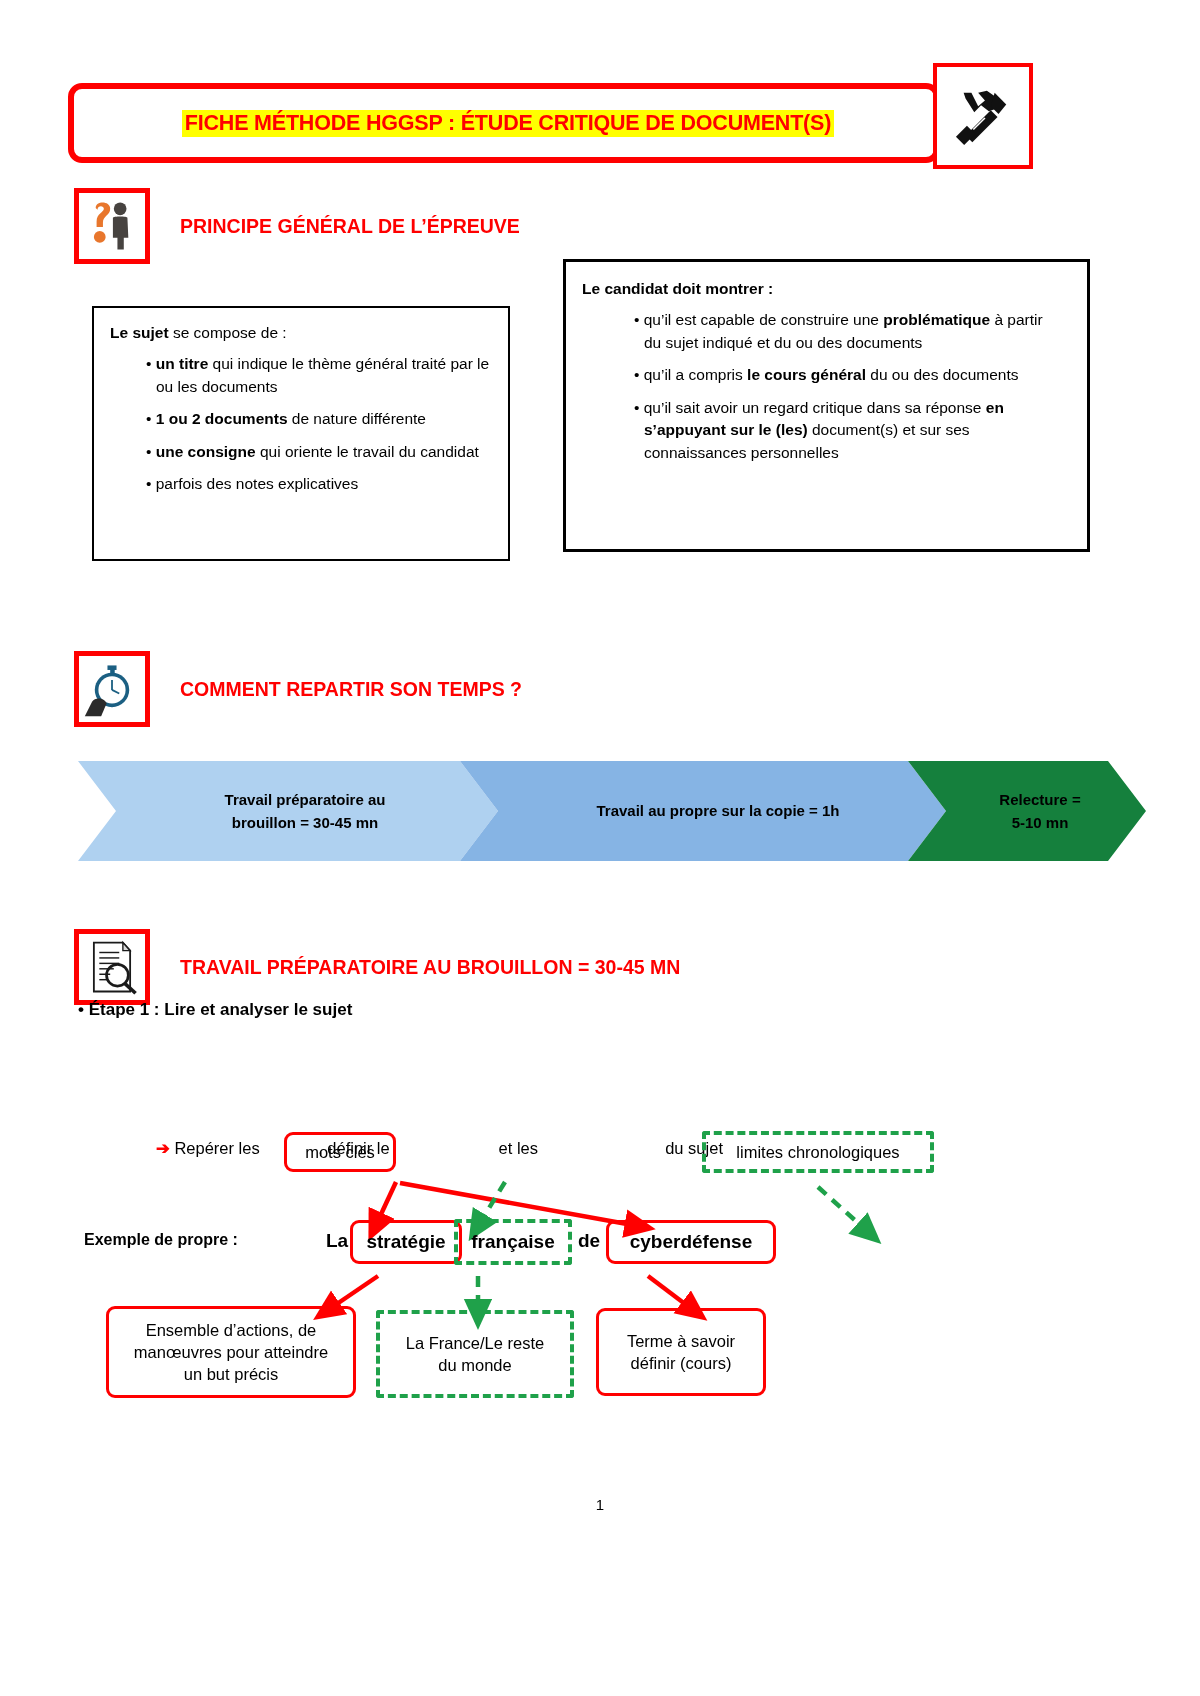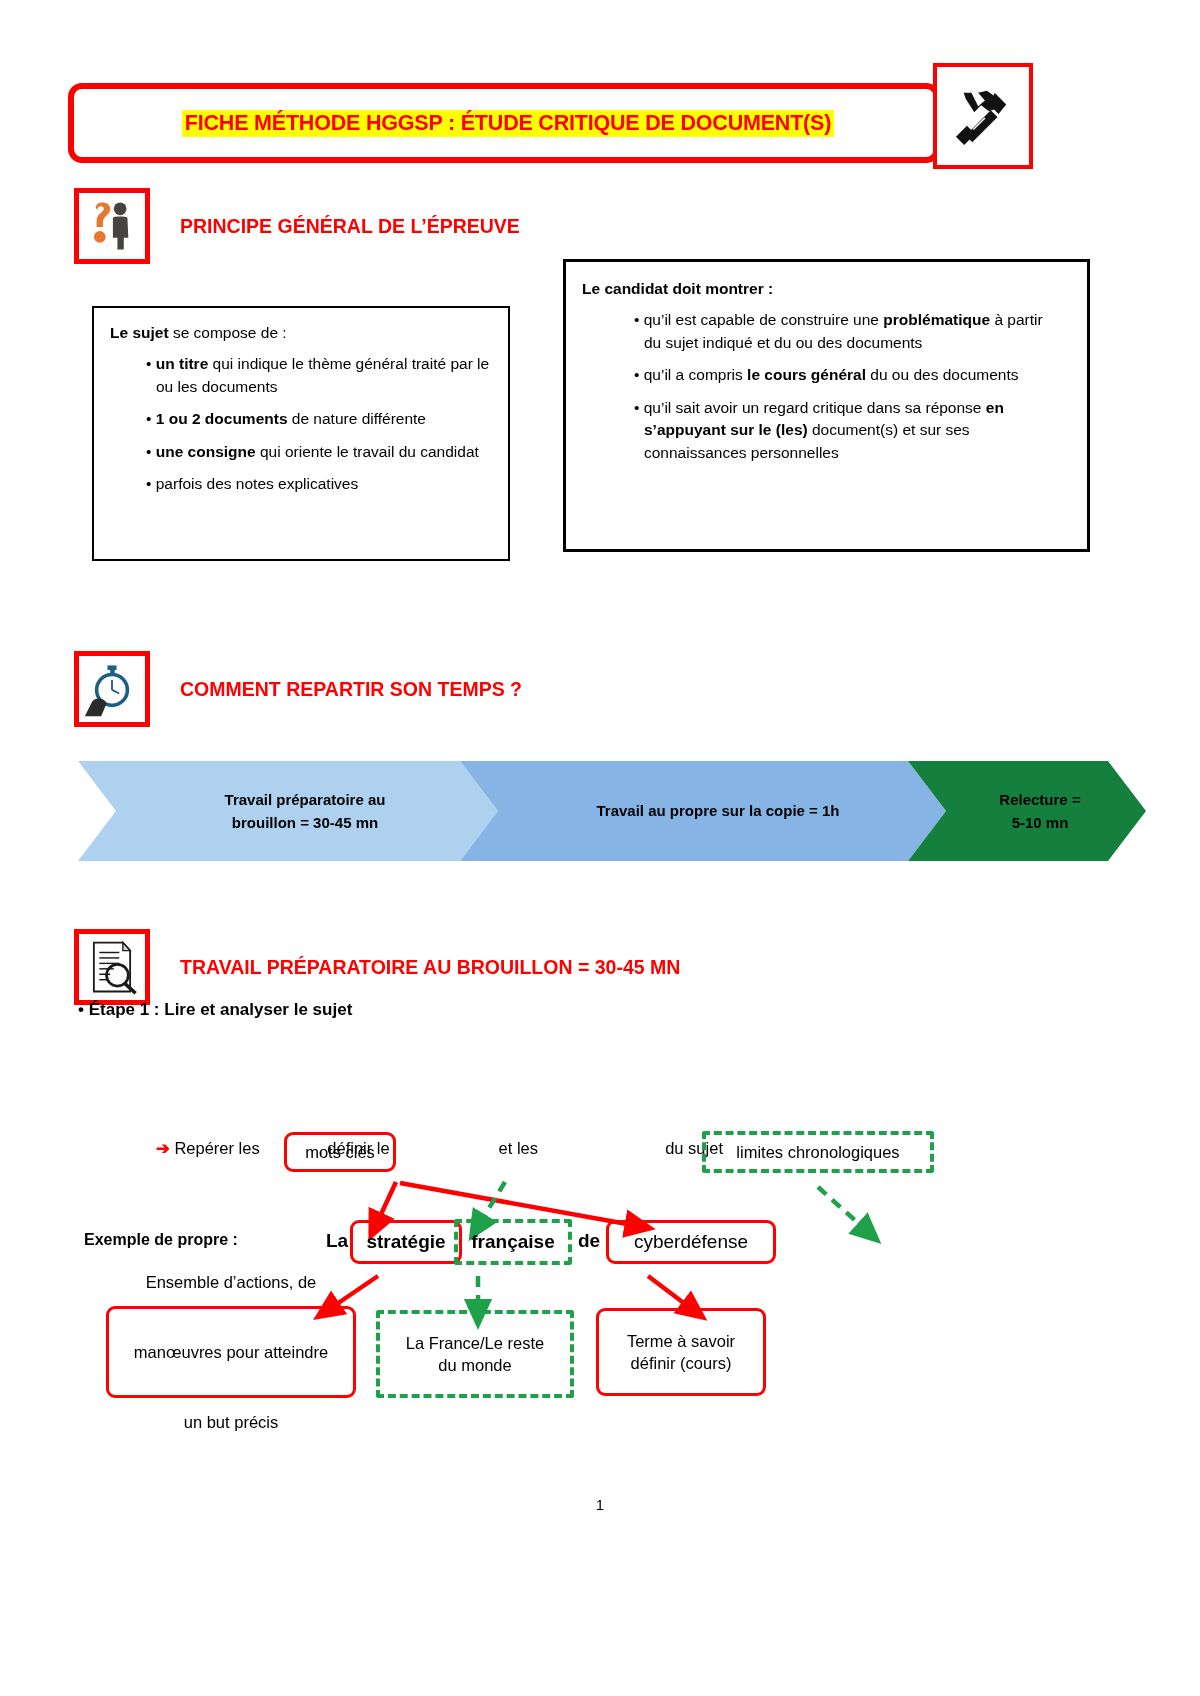--- a/index.html
+++ b/index.html
@@ -377,24 +377,24 @@
 
   <div class="dg-text" style="left:248px; top:110px; font-weight:bold; font-size:19px;">La </div>
   <div class="dg-box red-solid" style="left:272px; top:100px; width:112px; height:44px;">
     <span style="font-weight:bold; font-size:19px;">stratégie</span>
   </div>
   <div class="dg-box green-dash" style="left:376px; top:99px; width:118px; height:46px;">
     <span style="font-weight:bold; font-size:19px;">française</span>
   </div>
   <div class="dg-text" style="left:500px; top:110px; font-weight:bold; font-size:19px;">de</div>
   <div class="dg-box red-solid" style="left:528px; top:100px; width:170px; height:44px;">
-    <span style="font-weight:normal; font-size:19px;">cyberdéfense</span>
-  </div>
-
-  <div class="dg-box red-solid" style="left:28px; top:186px; width:250px; height:92px; flex-direction:column;gap:48px;">
+    <span style="font-weight:bold; font-size:19px;">cyberdéfense</span>
+  </div>
+
+  <div class="dg-box red-solid" style="left:28px; top:186px; width:250px; height:92px; flex-direction:column;">
     <span>Ensemble d’actions, de</span>
     <span>manœuvres pour atteindre</span>
     <span>un but précis</span>
   </div>
 
   <div class="dg-box green-dash" style="left:298px; top:190px; width:198px; height:88px; flex-direction:column;">
     <span>La France/Le reste</span>
     <span>du monde</span>
   </div>
 

